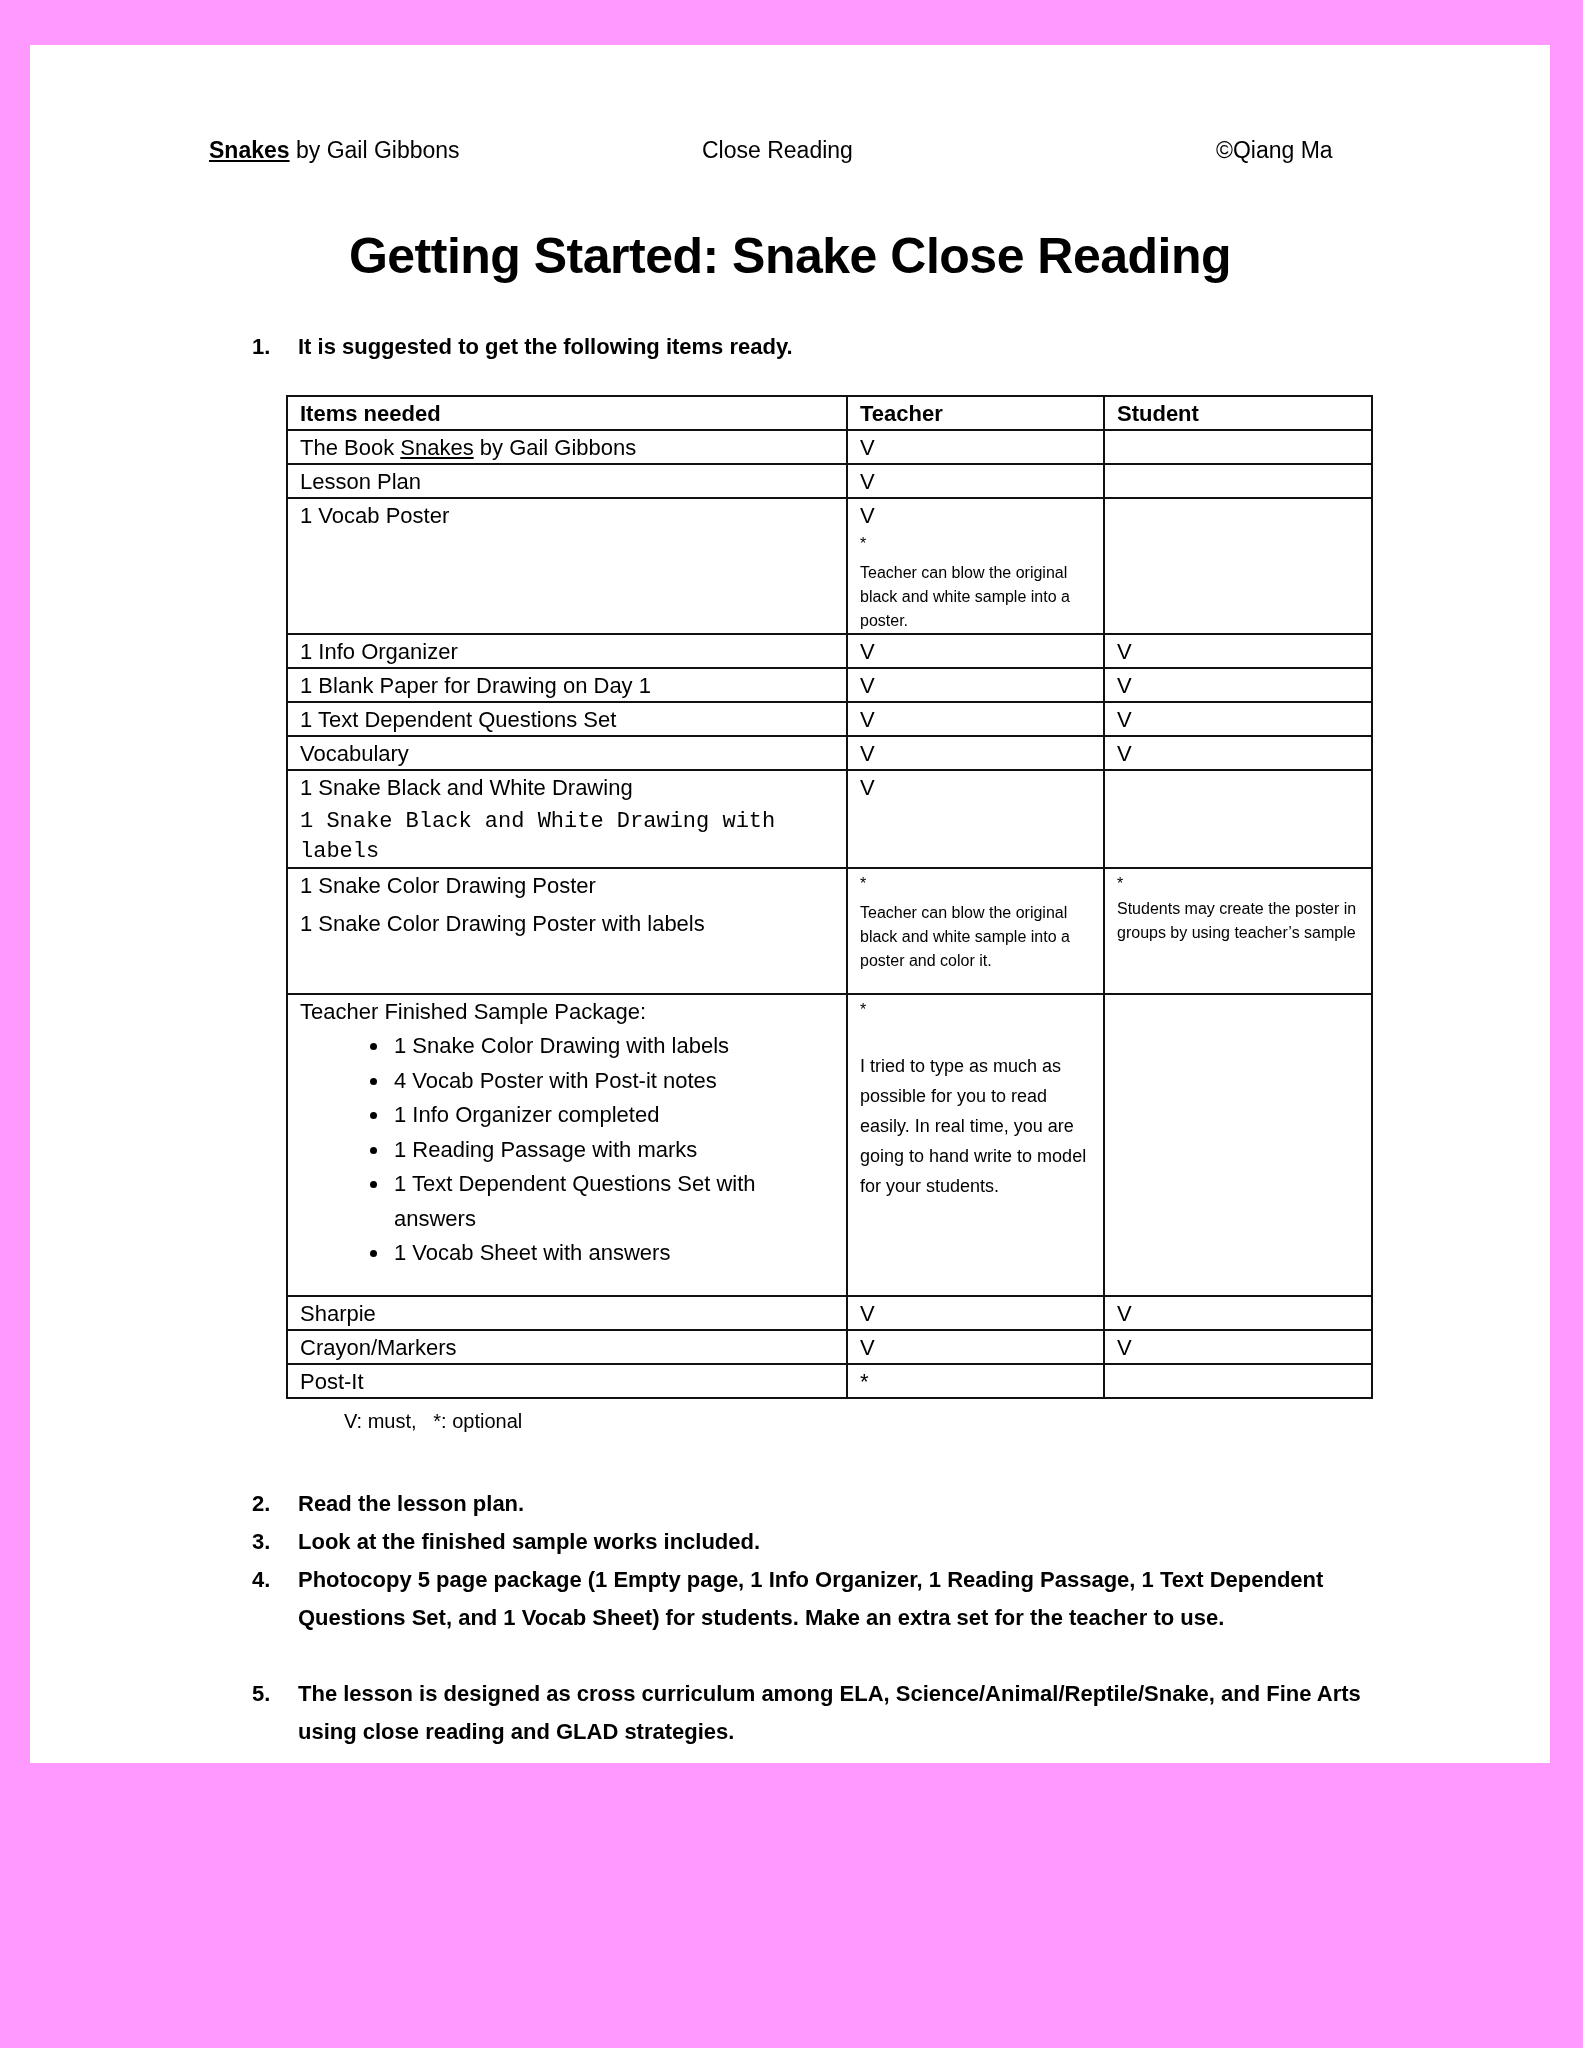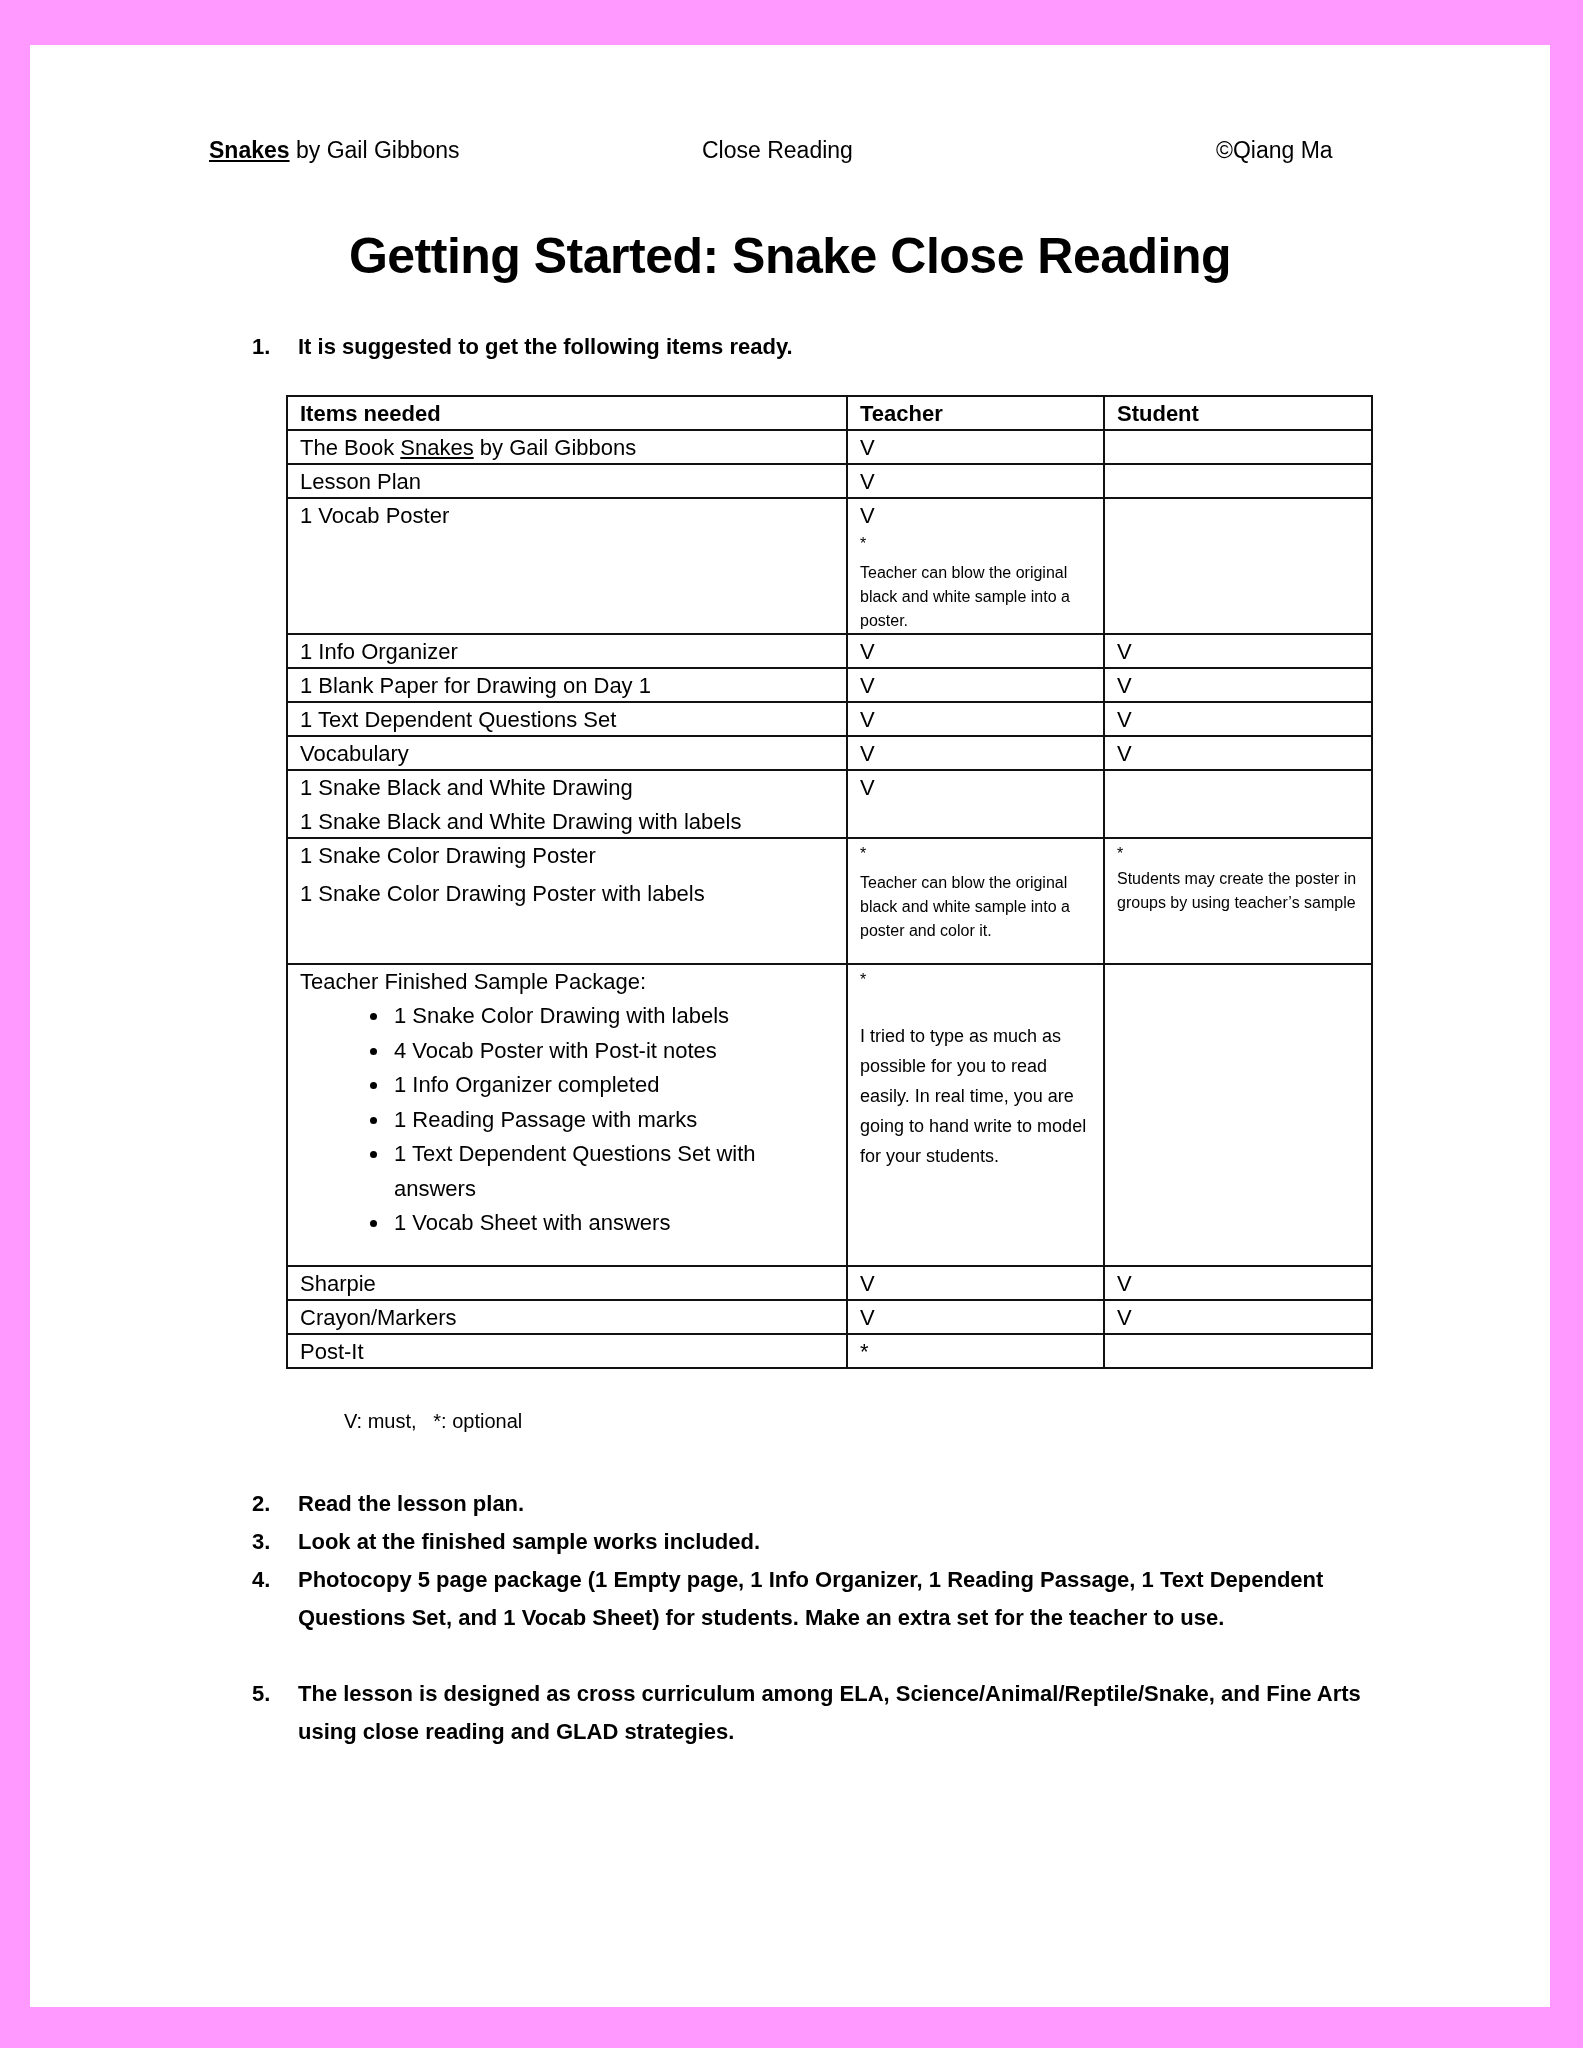--- a/index.html
+++ b/index.html
@@ -7,21 +7,21 @@
     width: 1583px; height: 2048px;
     background: #FF99FF;
     position: relative;
     overflow: hidden;
     font-family: "Liberation Sans", "DejaVu Sans", sans-serif;
     color: #000;
   }
   .page {
     position: absolute;
     left: 30px; top: 45px;
-    width: 1520px; height: 1962px;
+    width: 1520px; height: 1718px;
     background: #ffffff;
   }
   .header {
     position: absolute;
     top: 92px; left: 0; width: 100%;
     height: 32px;
     font-size: 23px;
   }
   .header .h-left { position: absolute; left: 179px; top: 0; }
   .header .h-left .book { font-weight: bold; text-decoration: underline; }
@@ -148,21 +148,21 @@
         <td>V</td>
       </tr>
       <tr>
         <td>Vocabulary</td>
         <td>V</td>
         <td>V</td>
       </tr>
       <tr>
         <td>
           <div>1 Snake Black and White Drawing</div>
-          <div style="margin-top:4px;">1 Snake Black and White Drawing with labels</div>
+          <div style="margin-top:4px;font-family:Liberation Mono, monospace;">1 Snake Black and White Drawing with labels</div>
         </td>
         <td>V</td>
         <td></td>
       </tr>
       <tr style="height:126px;">
         <td>
           <div>1 Snake Color Drawing Poster</div>
           <div style="margin-top:8px;">1 Snake Color Drawing Poster with labels</div>
         </td>
         <td>

